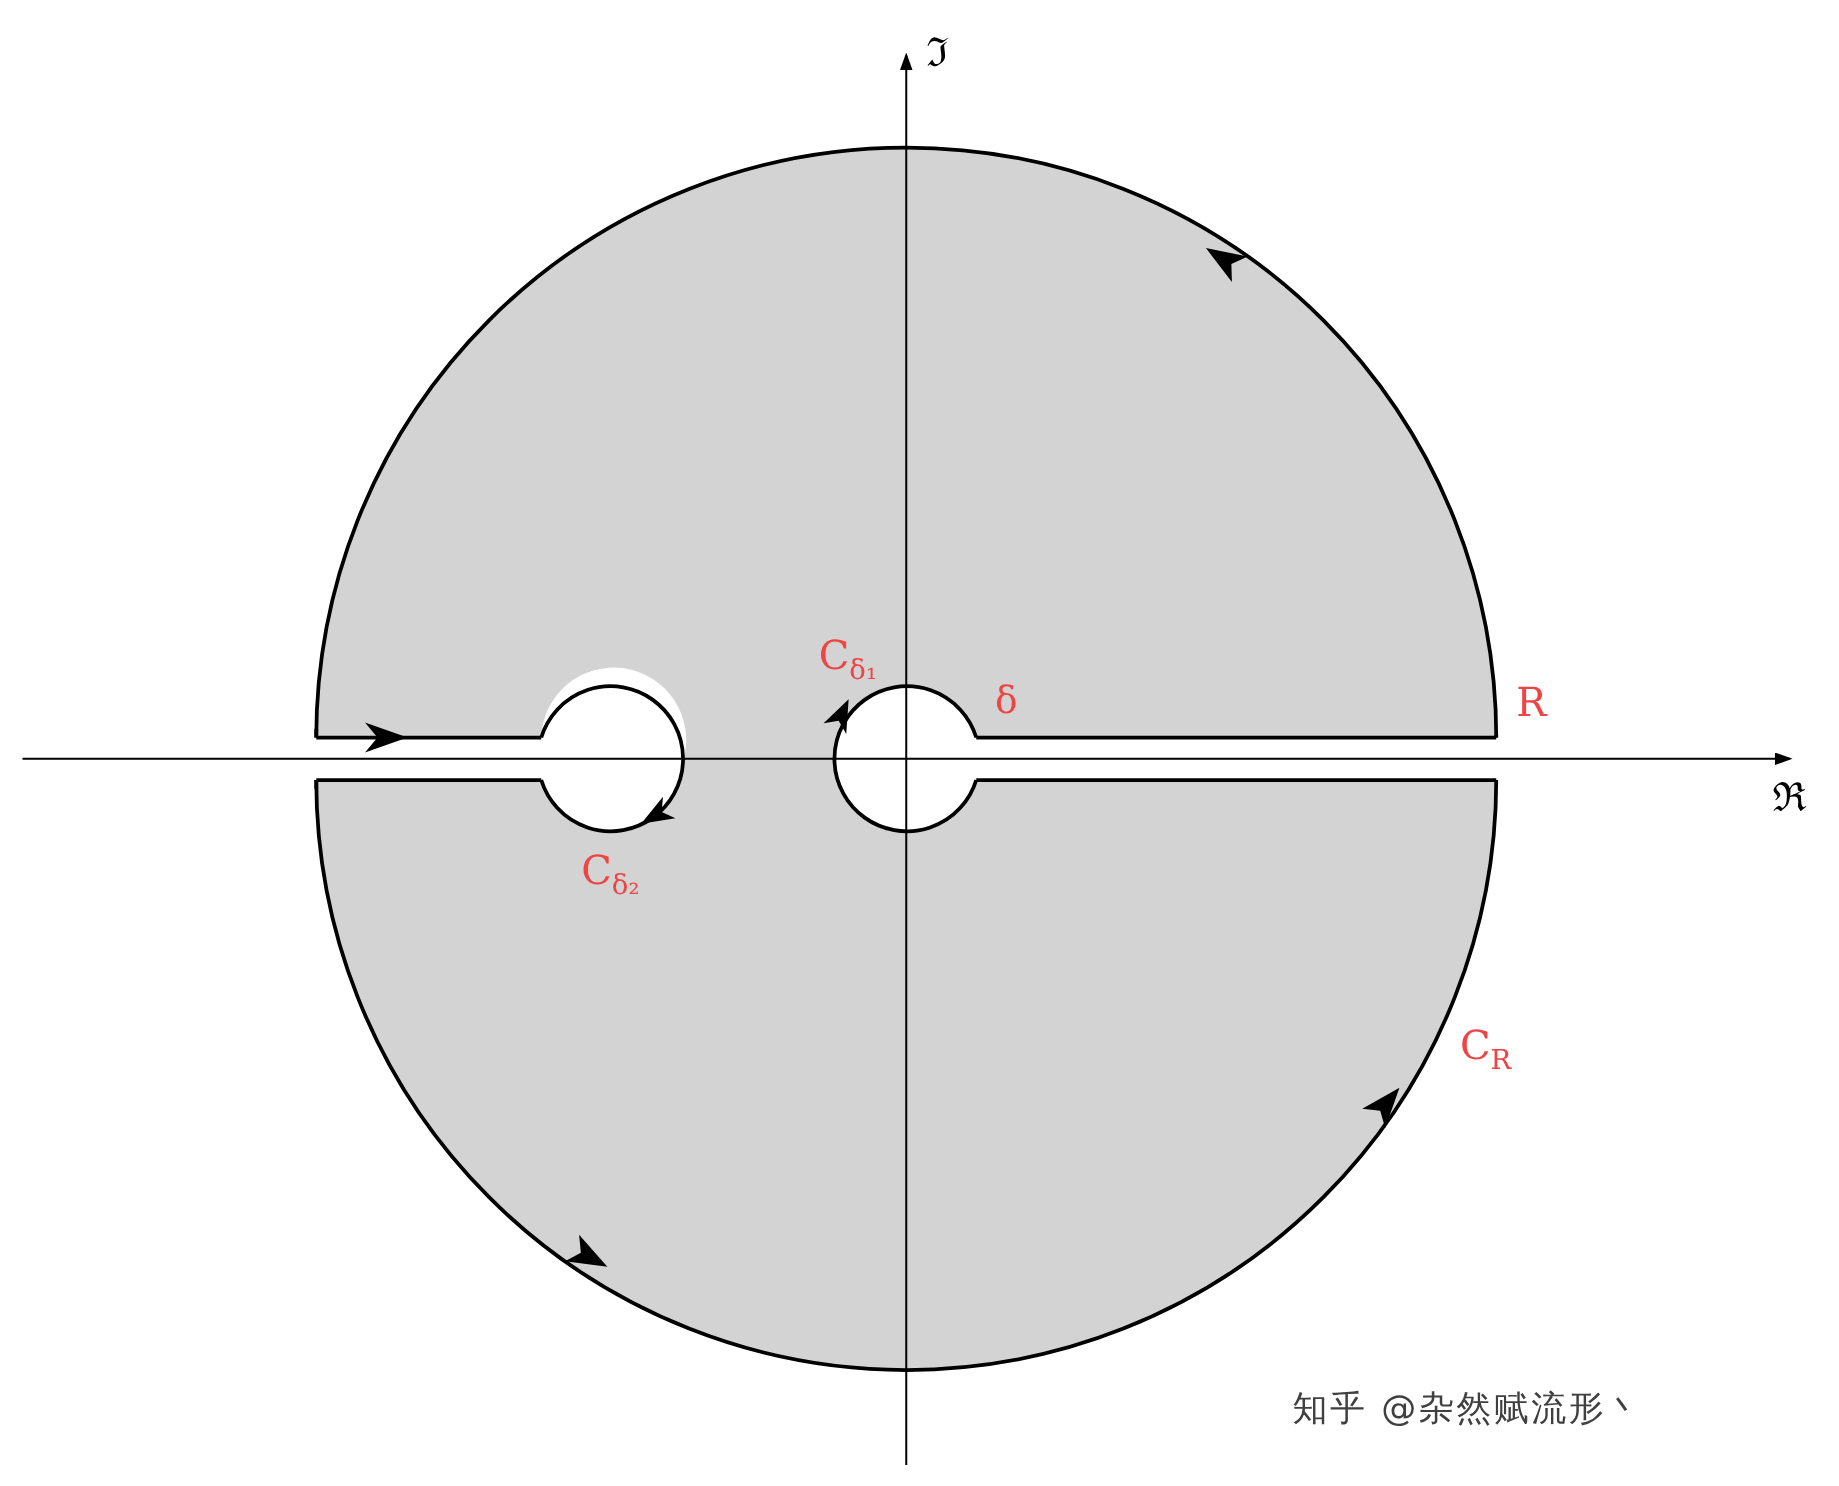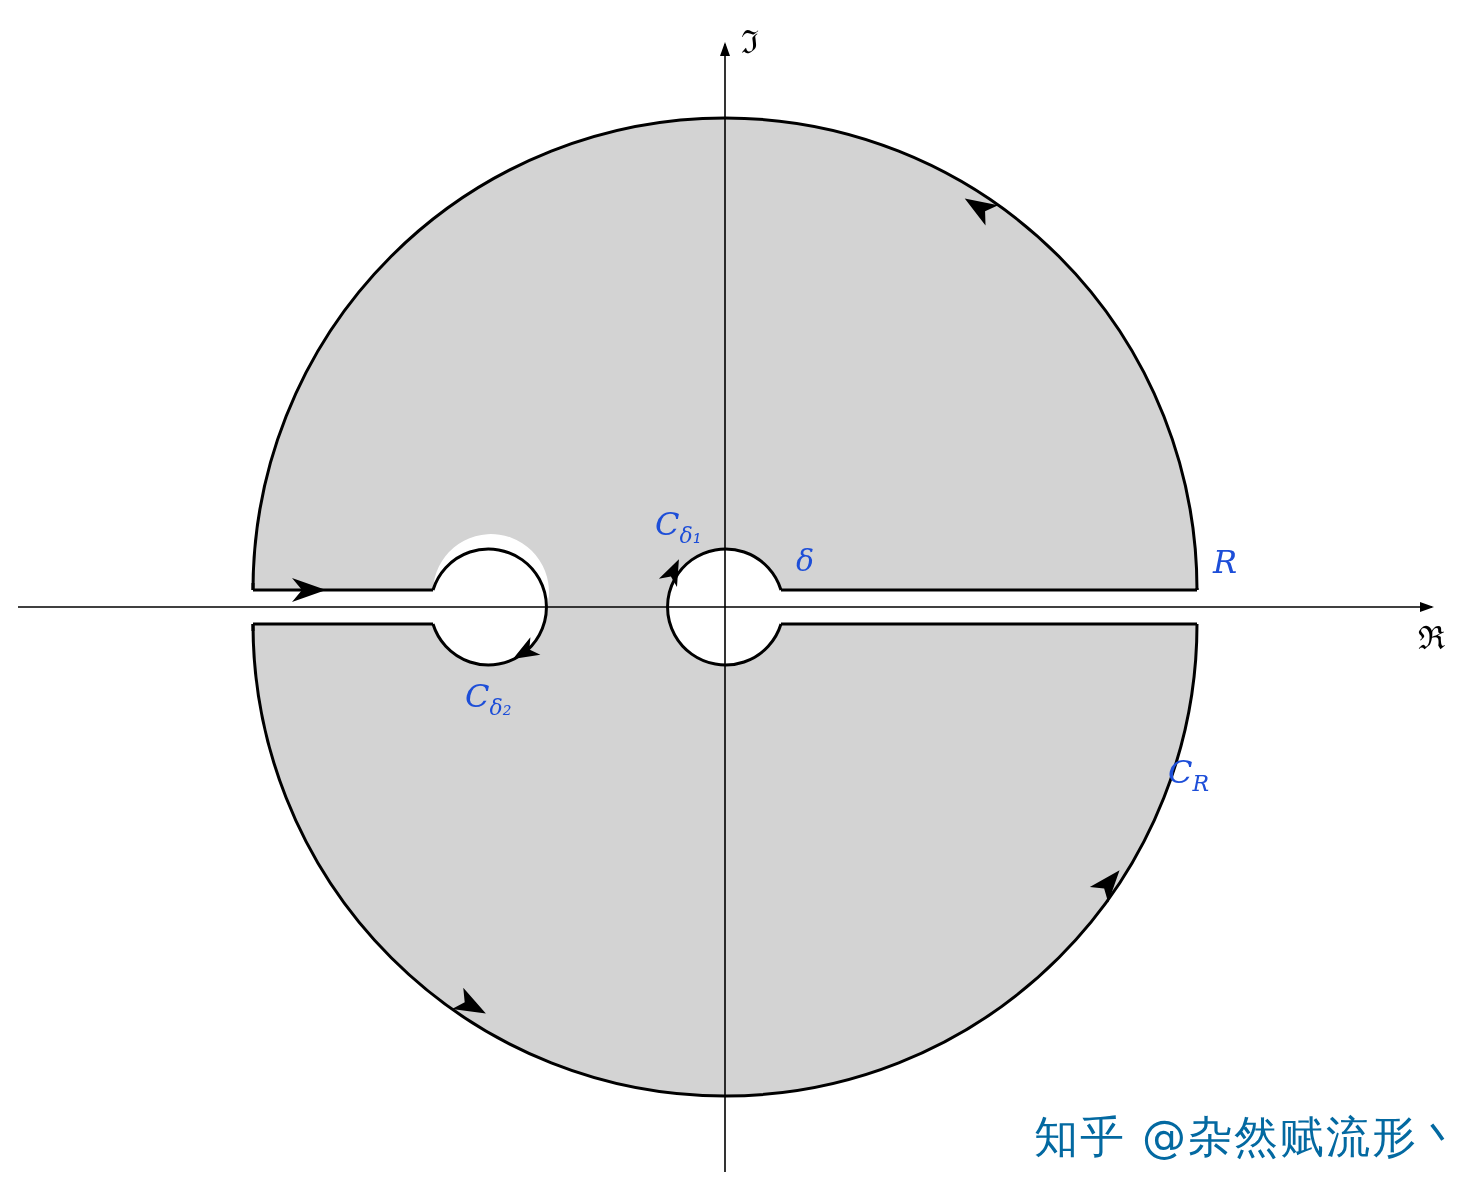--- a/index.html
+++ b/index.html
@@ -1,21 +1,21 @@
 <!DOCTYPE html>
 <html><head>
 <meta charset="utf-8">
 <style>
   html, body { margin:0; padding:0; background:#ffffff; }
   body { width:1471px; height:1189px; position:relative; overflow:hidden; }
   svg { position:absolute; left:0; top:0; }
-  .lbl { position:absolute; font-family:"DejaVu Serif", serif; font-style:italic; color:#1d4ed8; line-height:1; white-space:nowrap; }
+  .lbl { position:absolute; font-family:"DejaVu Serif", serif; color:#ef4444; line-height:1; white-space:nowrap; }
   .frak { position:absolute; font-family:"DejaVu Serif", serif; color:#000; line-height:1; }
   .sub { font-size:22px; vertical-align:-8px; }
-  .wm { position:absolute; font-family:"DejaVu Sans", sans-serif; color:#0369a1; font-size:44px; letter-spacing:2px; white-space:nowrap; }
+  .wm { position:absolute; font-family:"DejaVu Sans", sans-serif; color:#404040; font-size:28px; letter-spacing:2px; white-space:nowrap; }
 </style>
 </head>
 <body>
 
 <svg width="1471" height="1189" viewBox="0 0 1471 1189">
   <defs>
     <marker id="axhead" markerWidth="14" markerHeight="10" refX="12" refY="5" orient="auto" markerUnits="userSpaceOnUse">
       <path d="M0,0 L14,5 L0,10 Z" fill="#000"></path>
     </marker>
   </defs>
@@ -72,21 +72,21 @@
     <path transform="translate(525,652) rotate(150)" d="M -12 -10 L 14 0 L -12 10 L -5 0 Z"></path>
   </g>
 </svg>
 
 <div class="frak" style="left:741px; top:26px; font-size:32px;">ℑ</div>
 <div class="frak" style="left:1418px; top:622px; font-size:32px;">ℜ</div>
 
 <div class="lbl" style="left:1213px; top:546px; font-size:32px;">R</div>
 <div class="lbl" style="left:796px; top:546px; font-size:30px;">δ</div>
 
-<div class="lbl" style="left:1168px; top:756px; font-size:32px;">
+<div class="lbl" style="left:1168px; top:820px; font-size:32px;">
   <span>C</span><span class="sub">R</span>
 </div>
 
 <div class="lbl" style="left:655px; top:508px; font-size:32px;">
   <span>C</span><span class="sub">δ₁</span>
 </div>
 
 <div class="lbl" style="left:465px; top:680px; font-size:32px;">
   <span>C</span><span class="sub">δ₂</span>
 </div>

